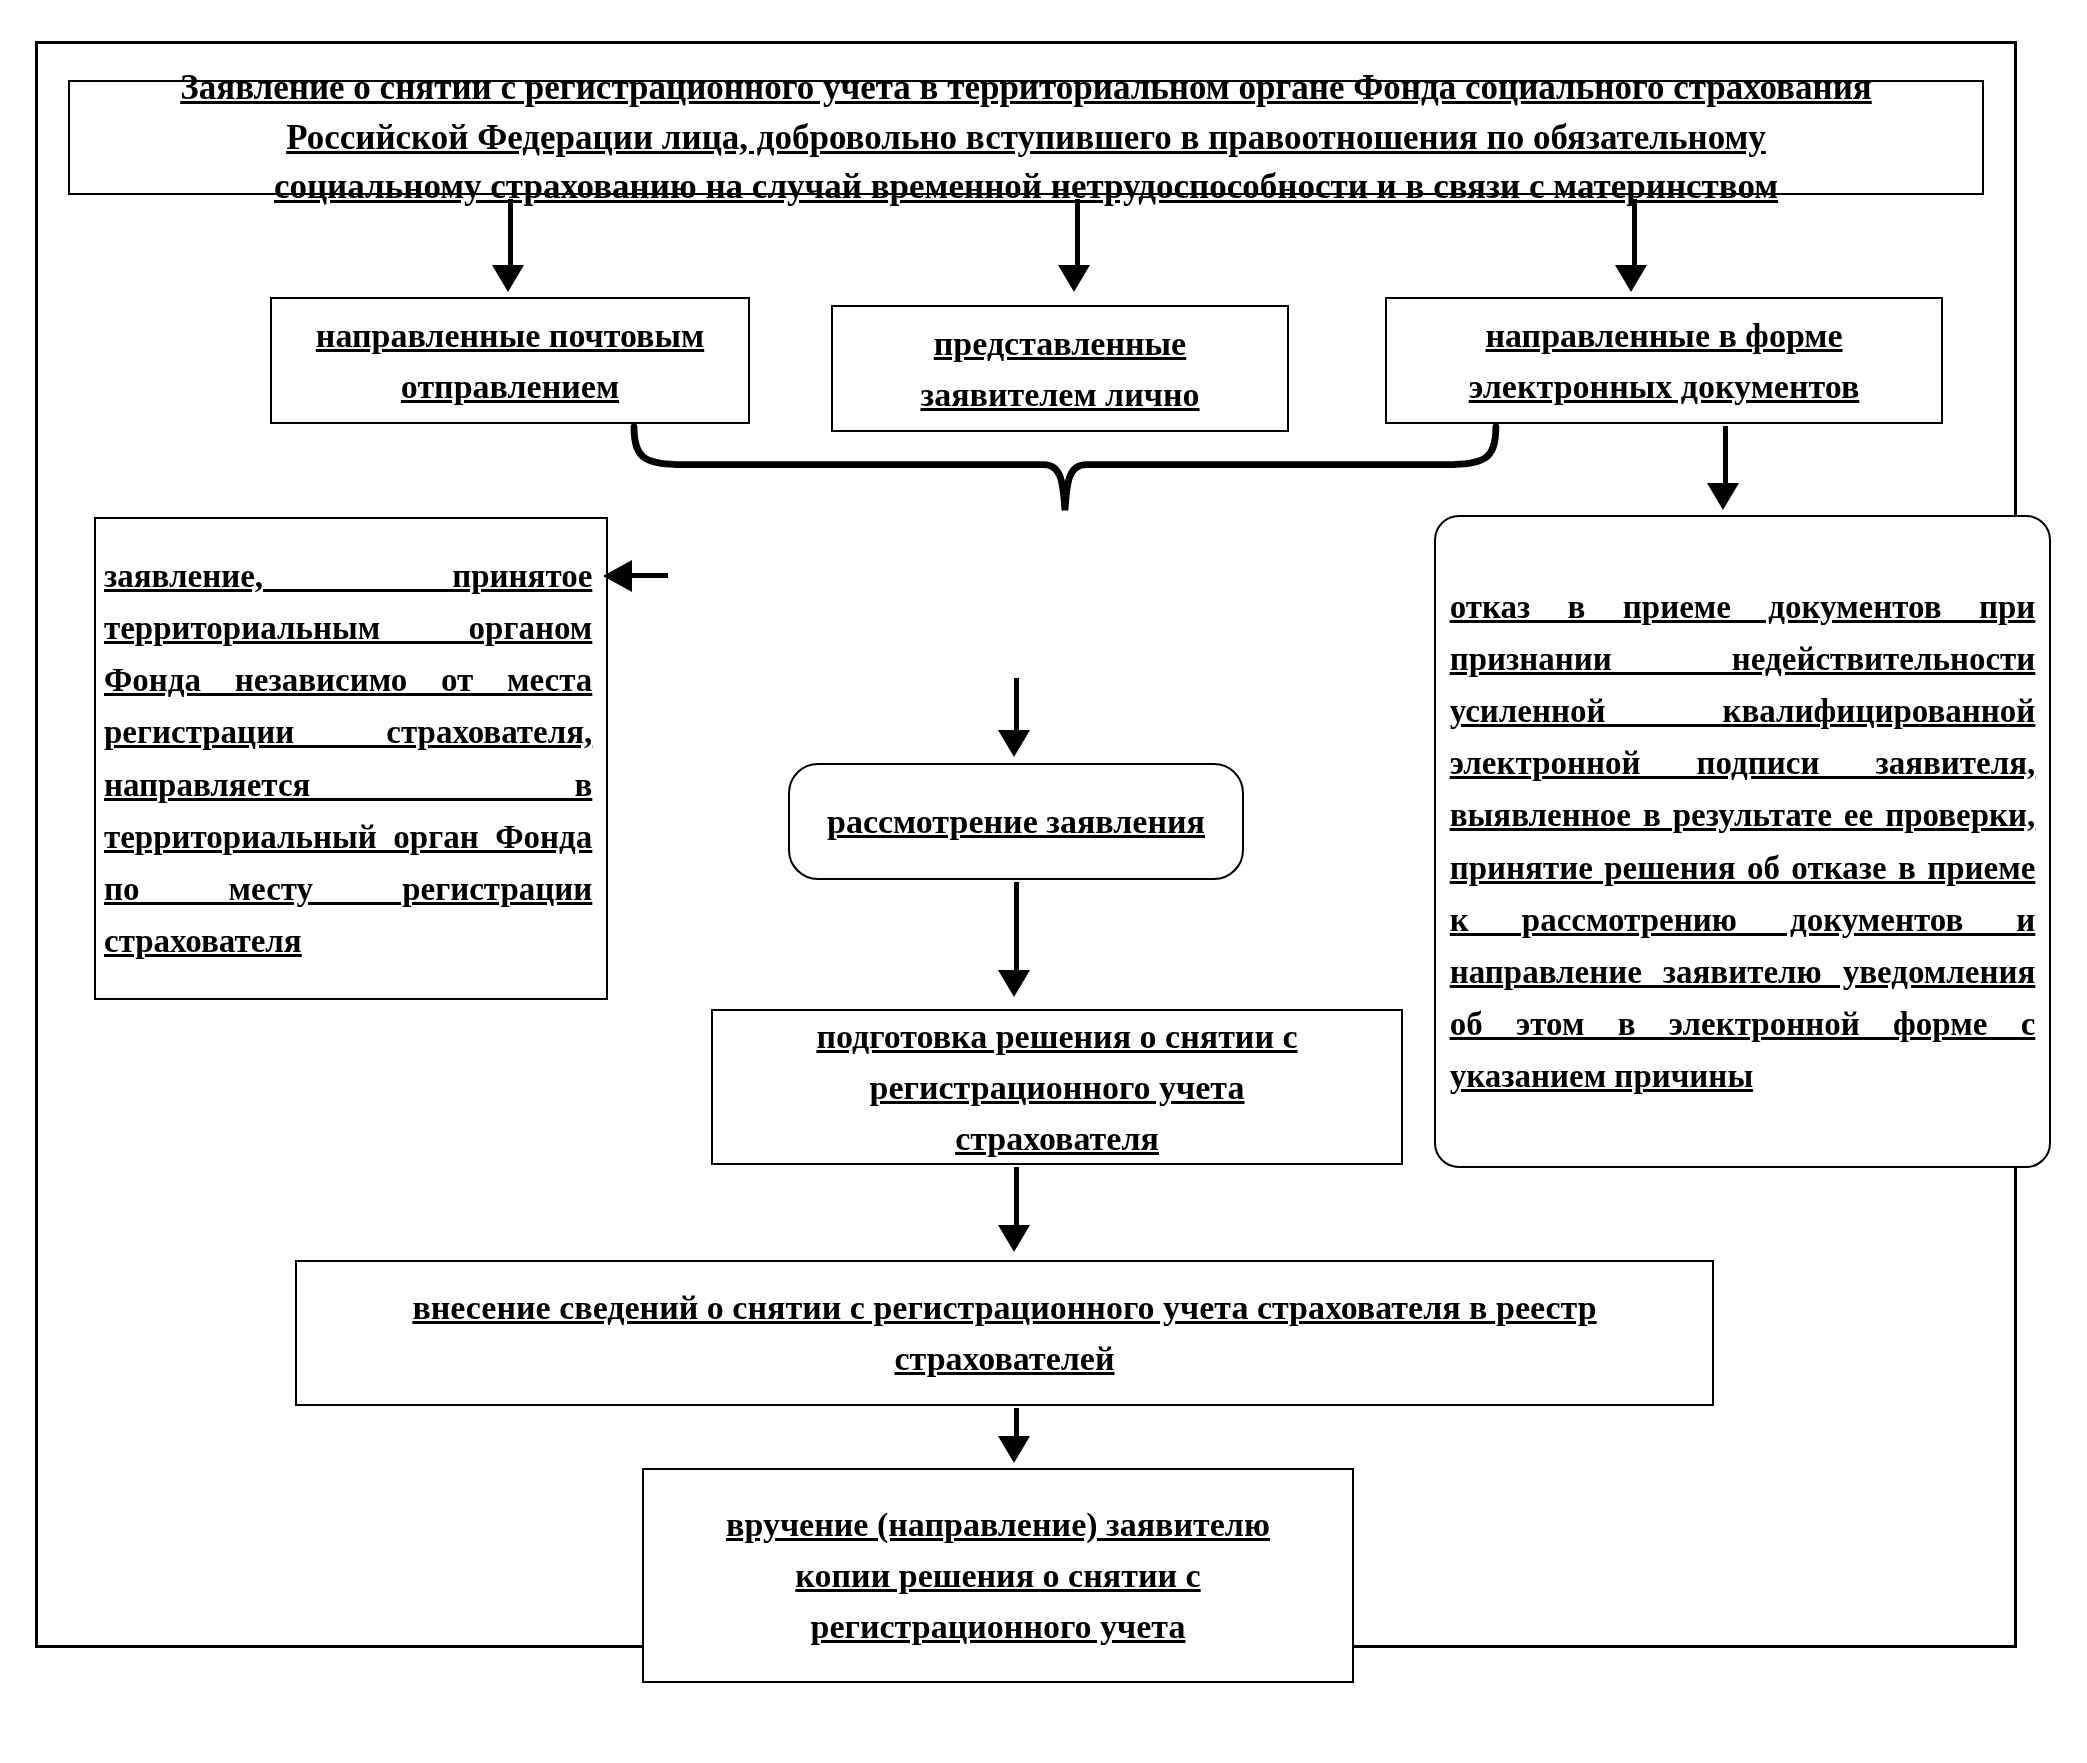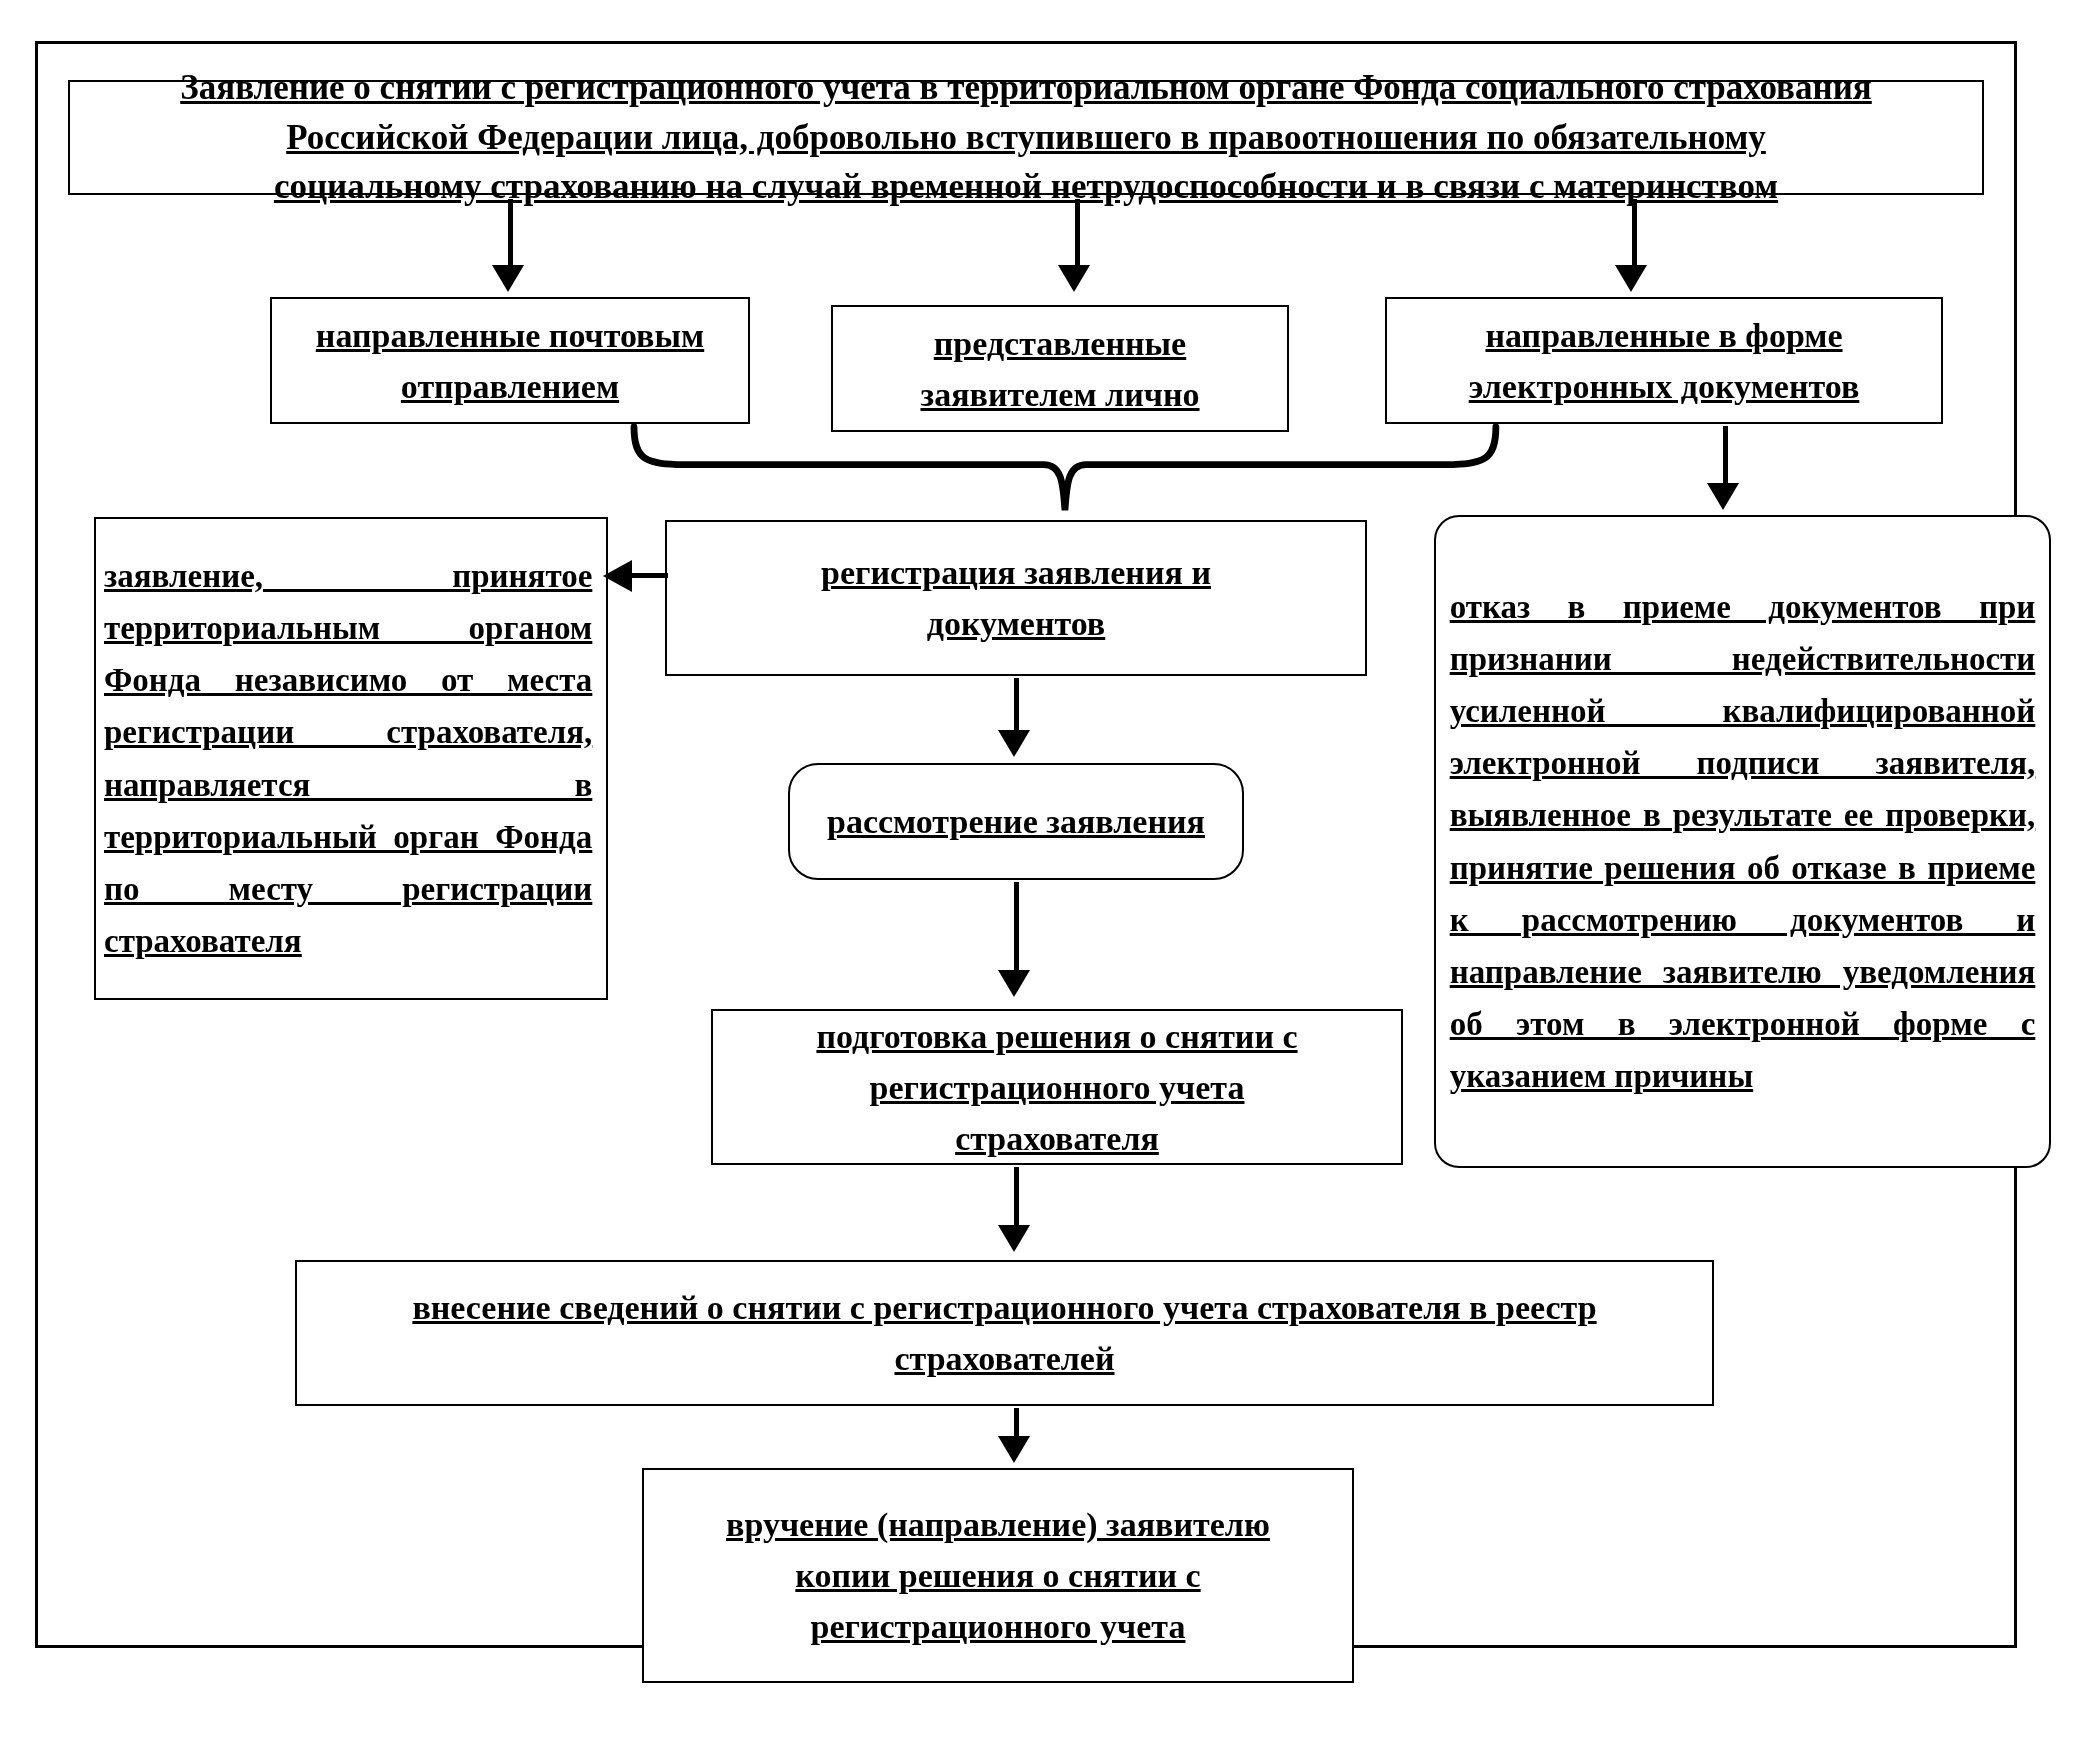--- a/index.html
+++ b/index.html
@@ -164,24 +164,20 @@
 
   <div class="conn">
     <div class="vline" style="left:1723px; top:426px; height:60px;"></div>
     <div class="arrowhead" style="left:1707px; top:483px;"></div>
   </div>
 
   <div class="node justified" id="node-accepted">
     <span class="txt">заявление, принятое территориальным органом Фонда независимо от места регистрации страхователя, направляется в территориальный орган Фонда по месту регистрации страхователя</span>
   </div>
 
-  <div class="node" id="node-registration">
-    <span class="txt">регистрация заявления и
-документов</span>
-  </div>
 
   <div class="node justified" id="node-refusal">
     <span class="txt">отказ  в  приеме документов при признании недействительности усиленной квалифицированной электронной подписи заявителя, выявленное  в результате  ее проверки, принятие решения  об отказе в приеме к  рассмотрению документов  и направление заявителю уведомления  об этом в электронной форме  с указанием причины</span>
   </div>
 
   <div class="conn">
     <div class="hline" style="left:629px; top:573px; width:39px;"></div>
     <div class="arrowhead-left" style="left:603px; top:560px;"></div>
   </div>
 

